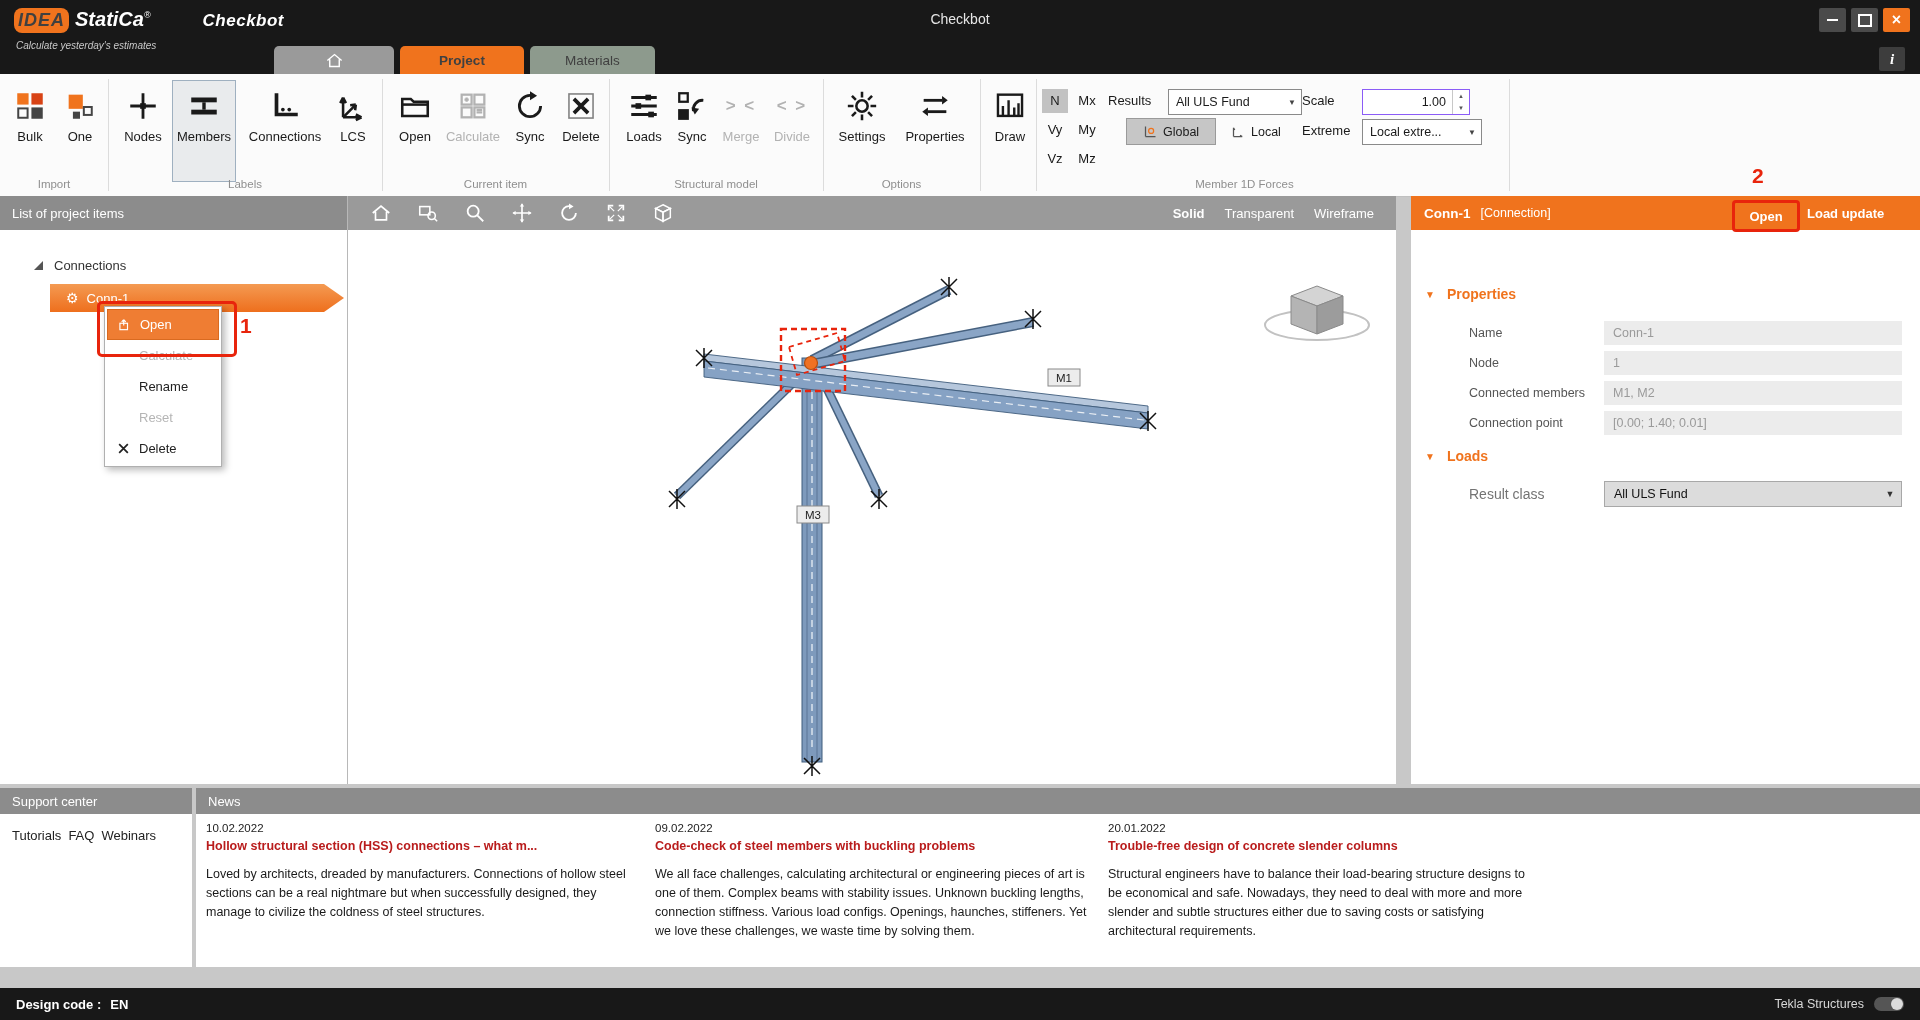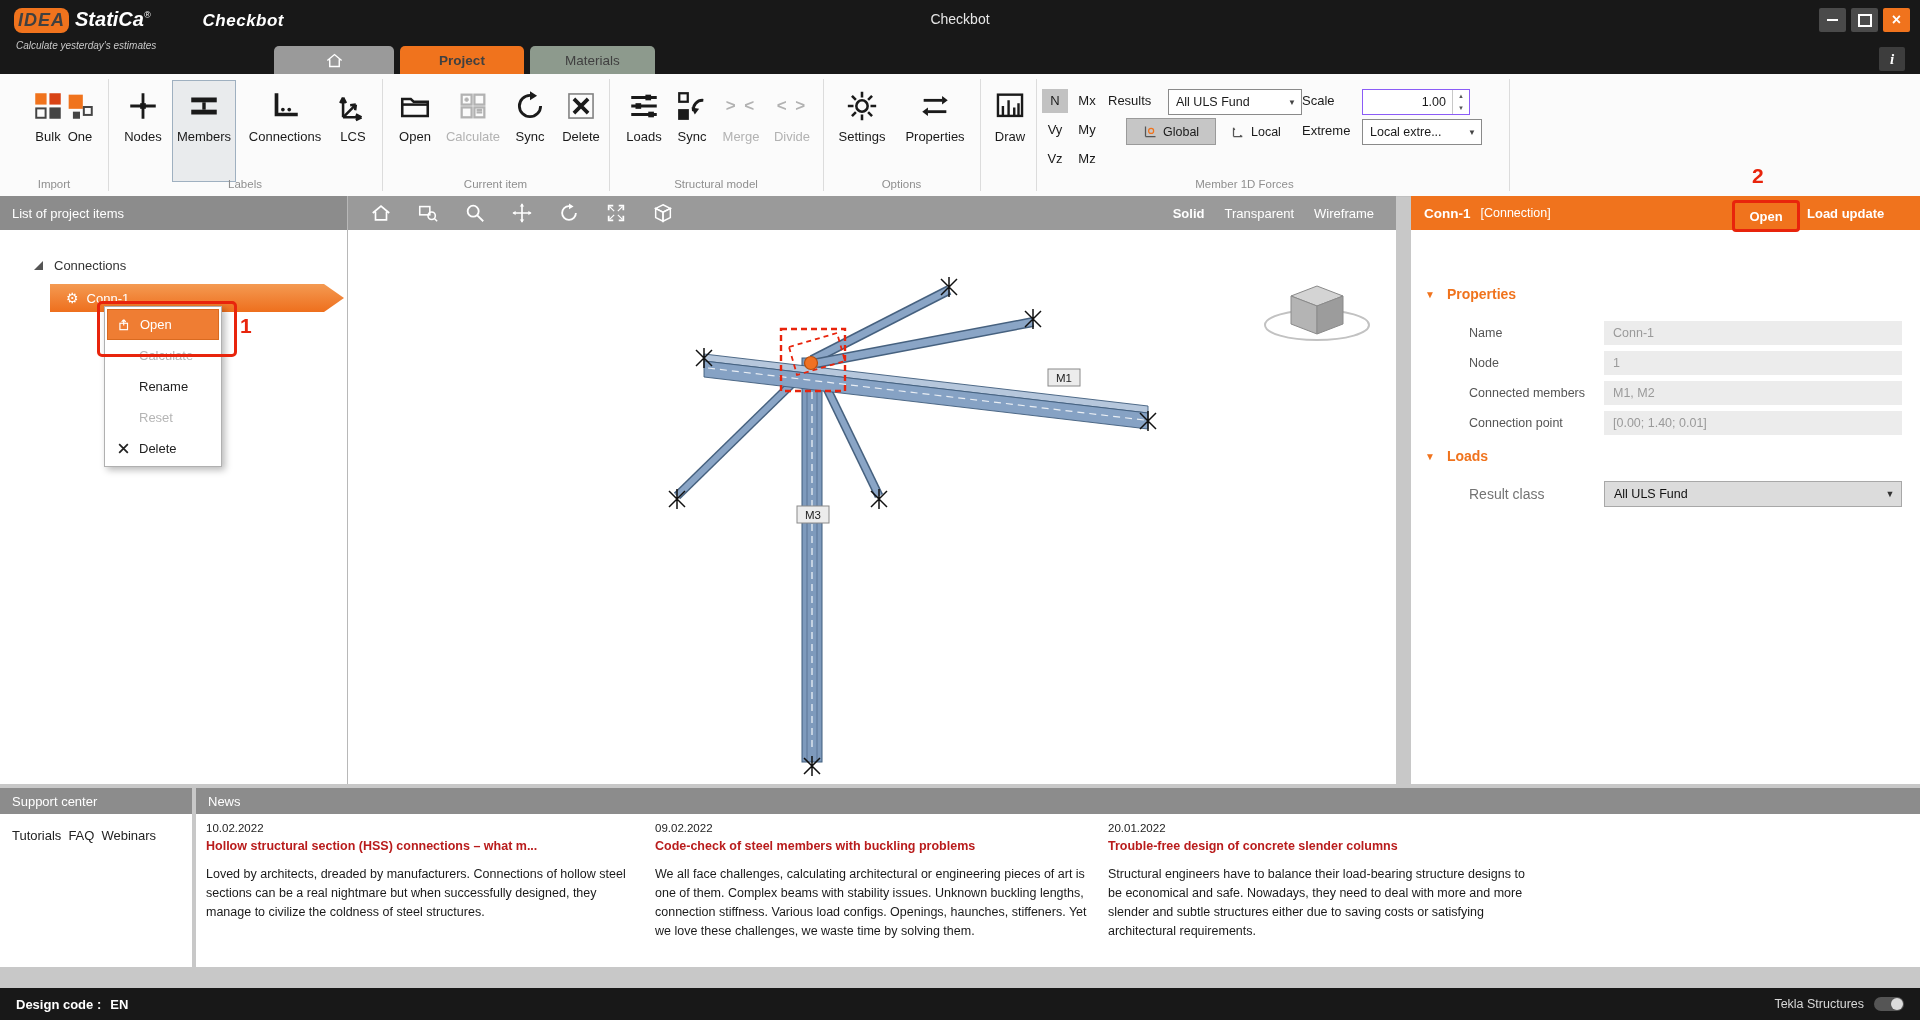--- a/index.html
+++ b/index.html
@@ -146,21 +146,21 @@
   <div class="ribbon">
 
     <div class="rsep" style="left:108px"></div>
     <div class="rsep" style="left:382px"></div>
     <div class="rsep" style="left:609px"></div>
     <div class="rsep" style="left:823px"></div>
     <div class="rsep" style="left:980px"></div>
     <div class="rsep" style="left:1036px"></div>
     <div class="rsep" style="left:1509px"></div>
 
-    <div class="rbtn" style="left:24px;width:46px">
+    <div class="rbtn" style="left:6px;width:46px">
       <svg viewBox="0 0 24 24">
           <rect x="3" y="3" width="8" height="8" fill="#f0731d"></rect>
           <rect x="13" y="3" width="8" height="8" fill="#d84315"></rect>
           <rect x="3.7" y="13.7" width="6.6" height="6.6" fill="none" stroke="#444" stroke-width="1.4"></rect>
           <rect x="13" y="13" width="8" height="8" fill="#444"></rect>
         </svg>
       <span>Bulk</span>
     </div>
     <div class="rbtn" style="left:58px;width:42px">
       <svg viewBox="0 0 24 24">

